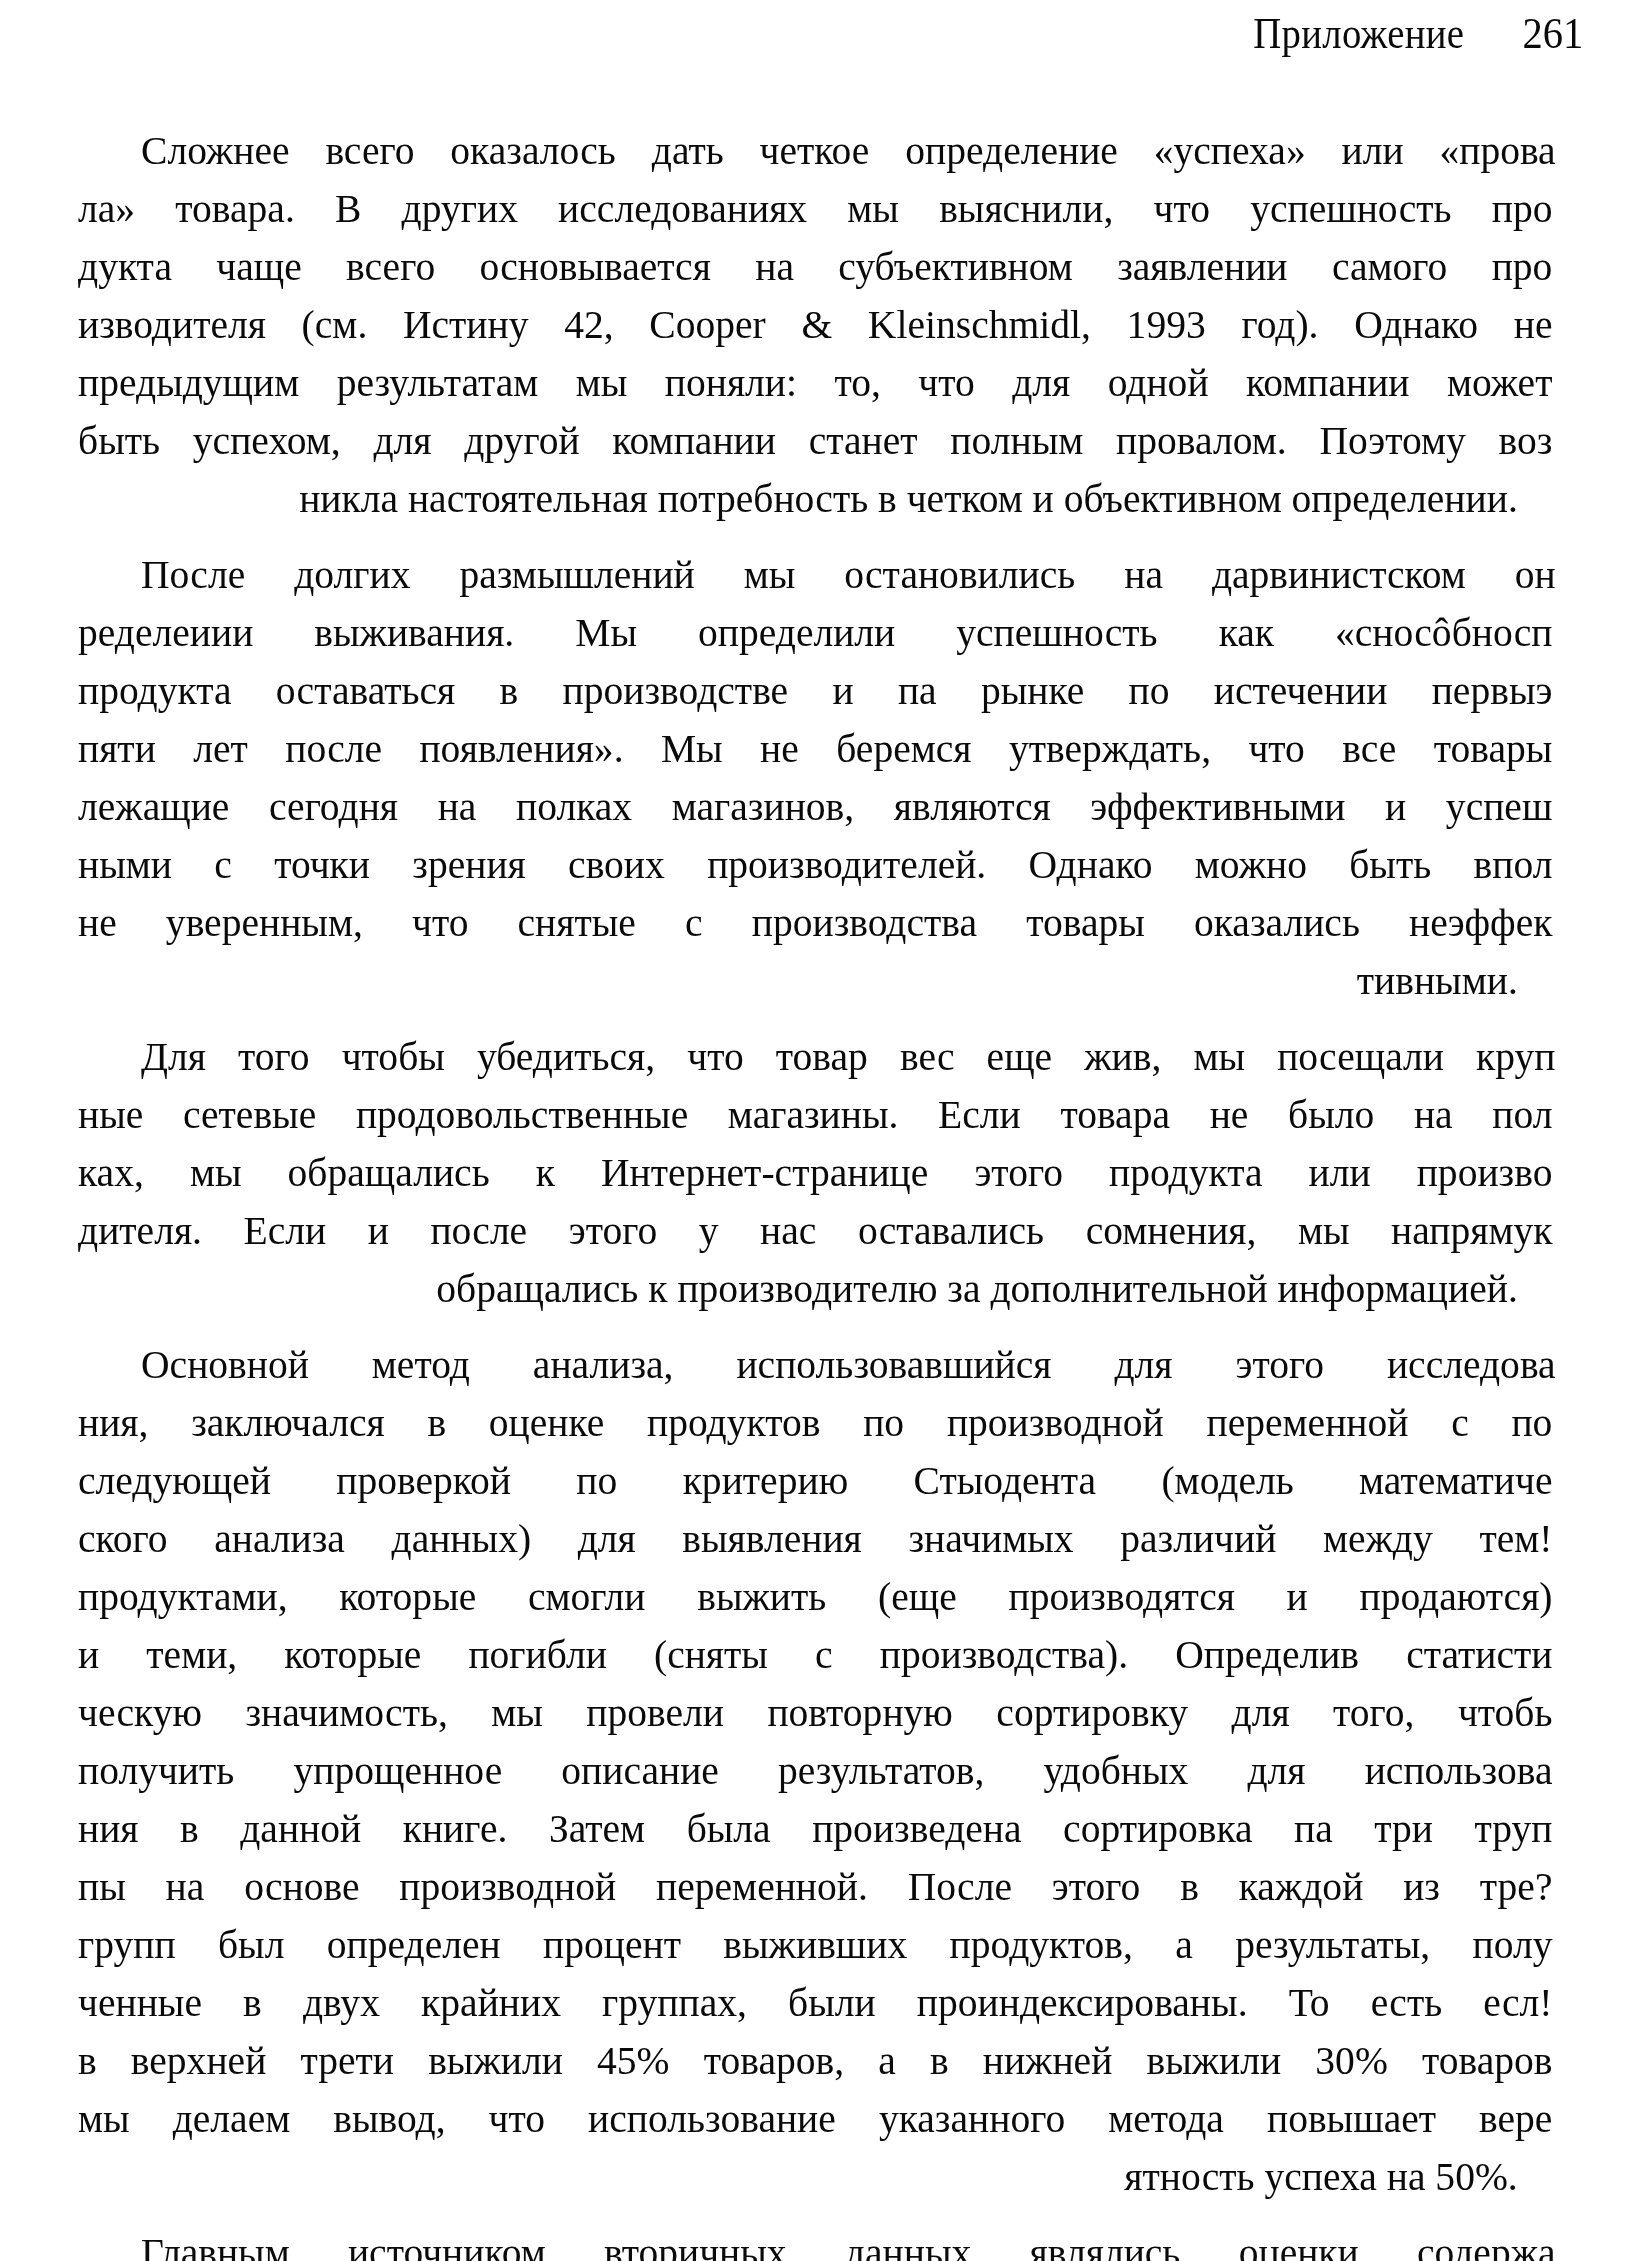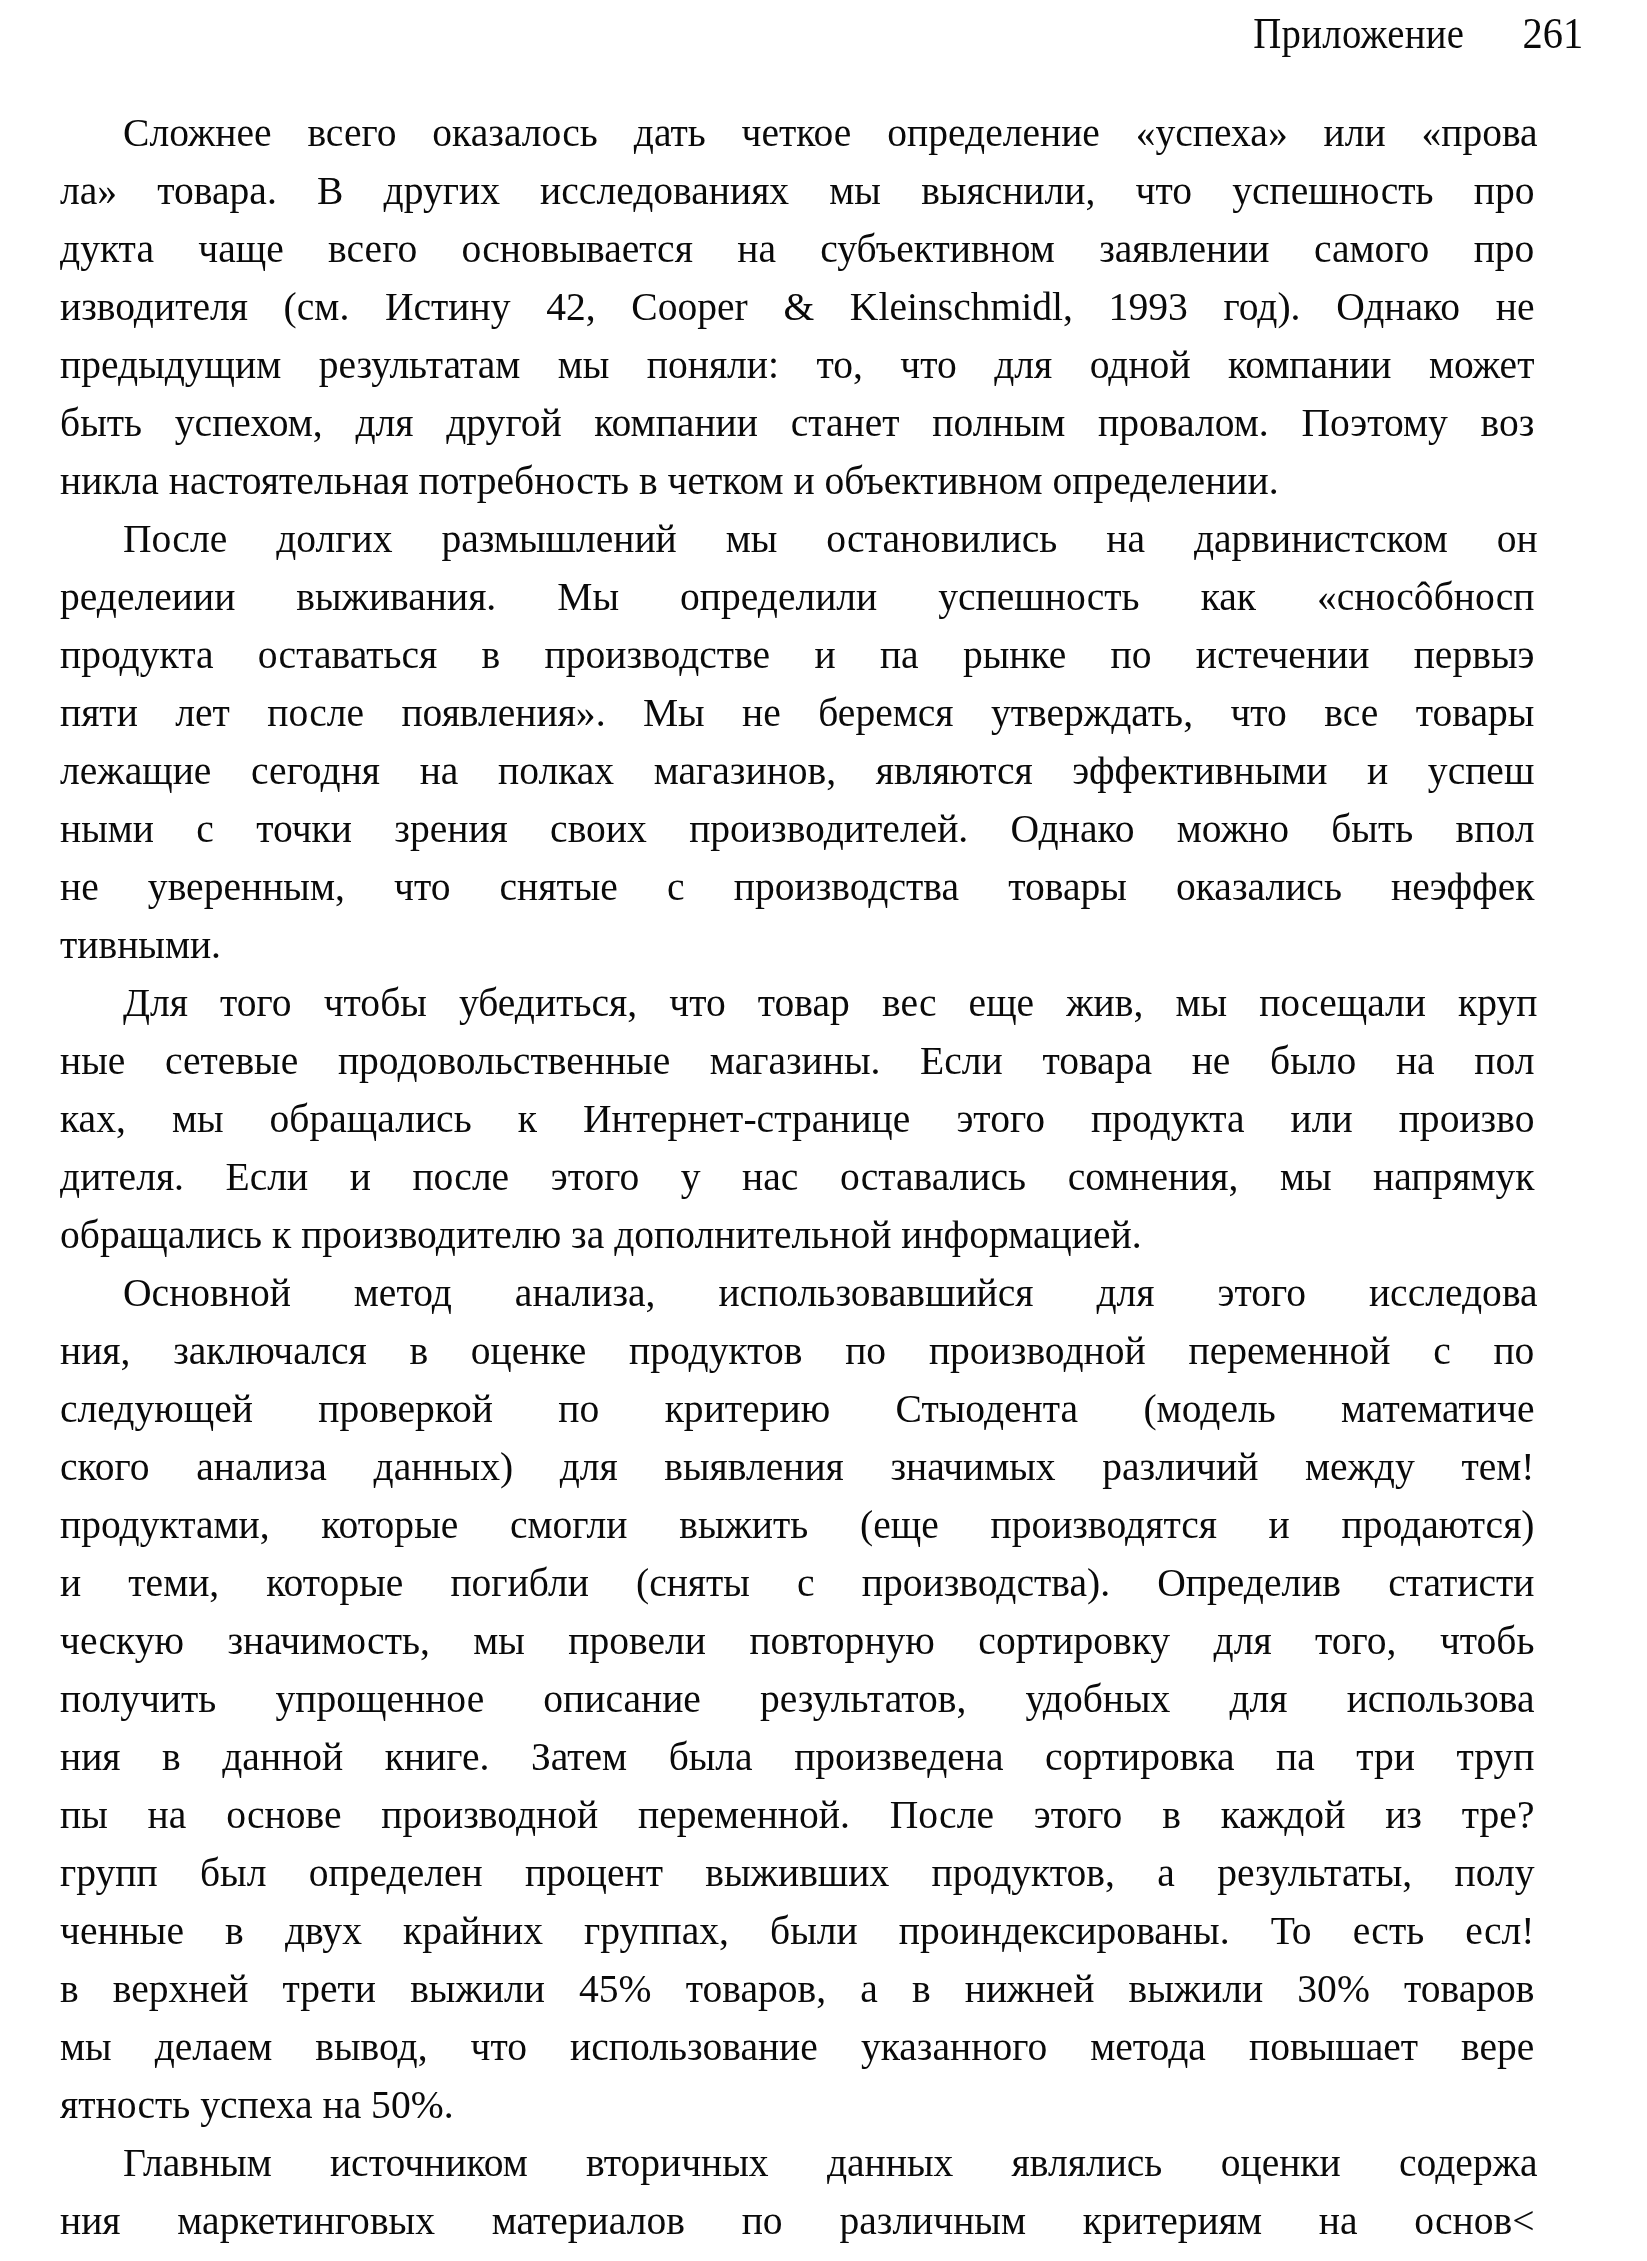--- a/index.html
+++ b/index.html
@@ -51,22 +51,23 @@
 
   
   .textblock {
     position: absolute;
     top: 103px;
     left: 60px;
     width: 1528px;
   }
 
   .para {
-    margin: 0;
+    margin: 18px;
     padding: 0;
+    text-align: right;
   }
 
   .line {
     display: block;
     white-space: nowrap;
     font-size: 41px;
     line-height: 58px;
     height: 58px;
     letter-spacing: 0px;
     transform: scaleX(0.965);

